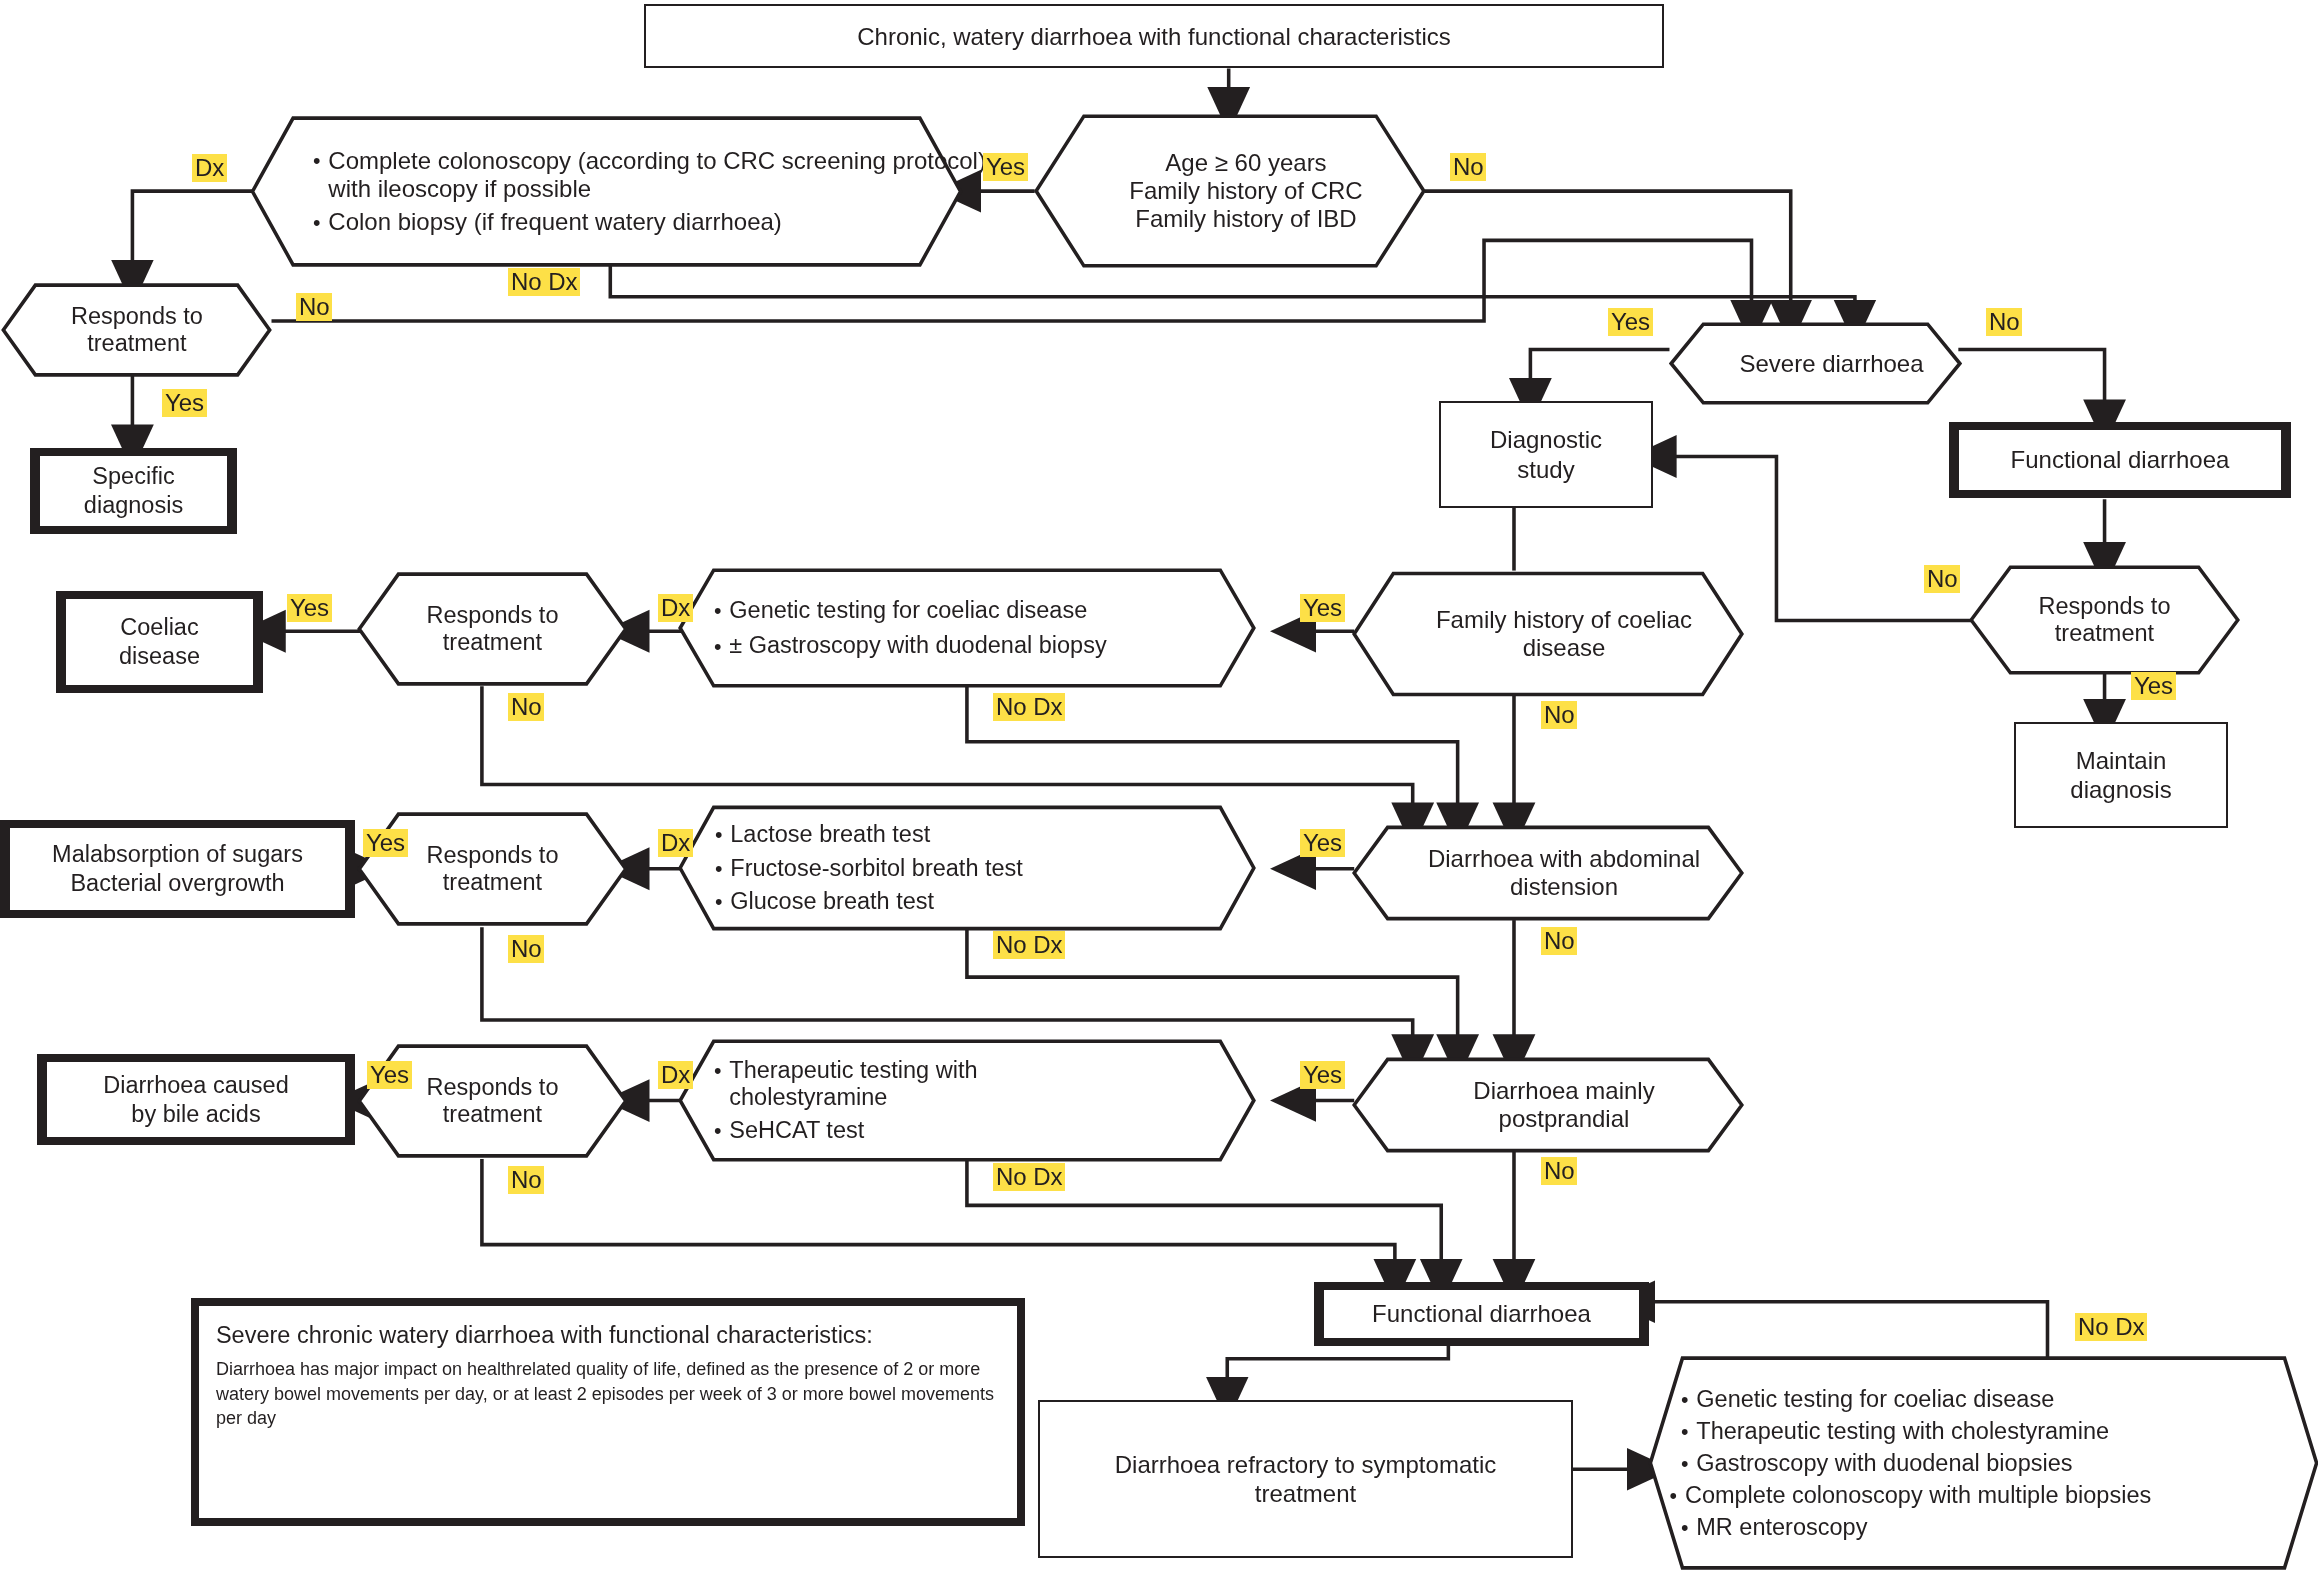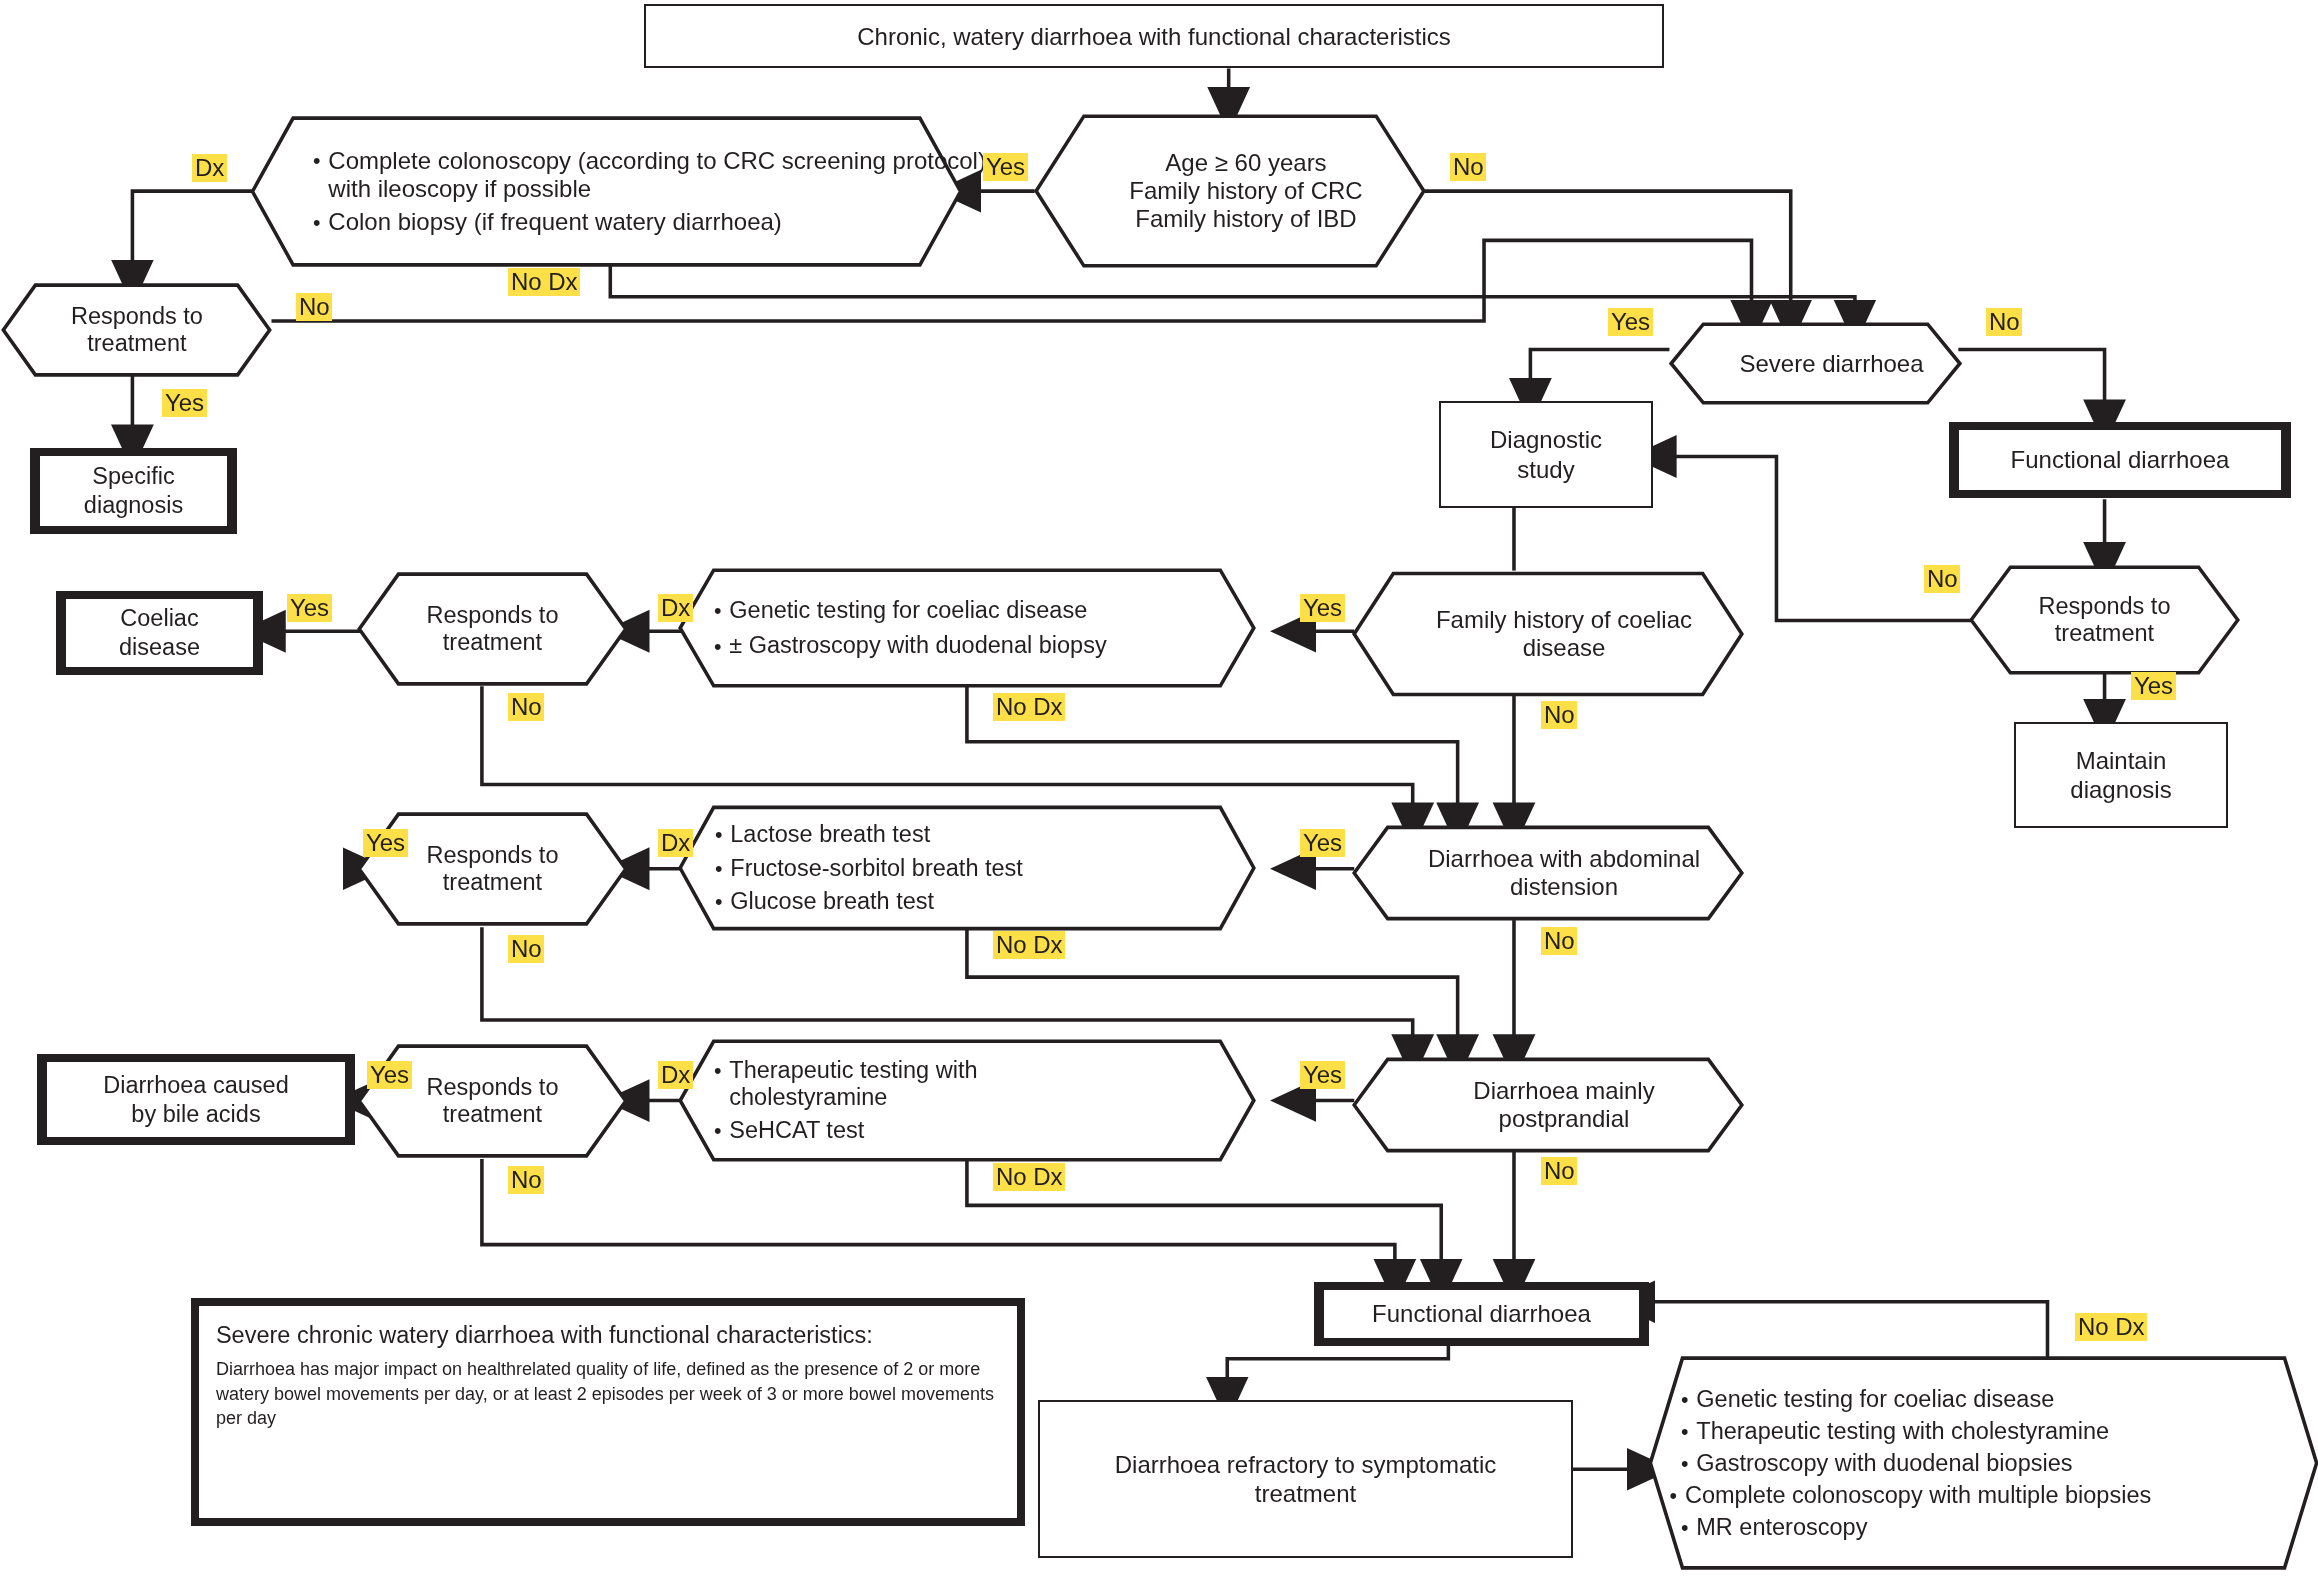--- a/index.html
+++ b/index.html
@@ -246,21 +246,21 @@
   <div class="hex" style="left:357px;top:572px;width:271px;height:114px;">
     <svg width="271" height="114" viewBox="0 0 380 160" xmlns="http://www.w3.org/2000/svg">
       <polygon points="58,3 322,3 377,80 322,157 58,157 3,80" fill="#ffffff" stroke="#231f20" stroke-width="5"></polygon>
     </svg>
     <div class="hexlabel f33">
         <div style="white-space:pre-line;">Responds to
 treatment</div>
       </div>
   </div>
 
-  <div class="node double f33" style="left:56px;top:591px;width:207px;height:84px;justify-content:flex-end;">
+  <div class="node double f33" style="left:56px;top:591px;width:207px;height:102px;justify-content:flex-end;">
     <div class="inner">
         <span style="white-space:pre-line;">Coeliac
 disease</span>
       </div>
   </div>
 
   <div class="hex" style="left:1352px;top:825px;width:392px;height:96px;">
     <svg width="392" height="96" viewBox="0 0 550 134" xmlns="http://www.w3.org/2000/svg">
       <polygon points="50,3 500,3 547,67 500,131 50,131 3,67" fill="#ffffff" stroke="#231f20" stroke-width="5"></polygon>
     </svg>
@@ -293,20 +293,26 @@
   <div class="hex" style="left:357px;top:812px;width:271px;height:114px;">
     <svg width="271" height="114" viewBox="0 0 380 160" xmlns="http://www.w3.org/2000/svg">
       <polygon points="58,3 322,3 377,80 322,157 58,157 3,80" fill="#ffffff" stroke="#231f20" stroke-width="5"></polygon>
     </svg>
     <div class="hexlabel f33">
         <div style="white-space:pre-line;">Responds to
 treatment</div>
       </div>
   </div>
 
+  <div class="node double f33" style="left:0px;top:820px;width:355px;height:98px;">
+    <div class="inner">
+        <span style="white-space:pre-line;">Malabsorption of sugars
+Bacterial overgrowth</span>
+      </div>
+  </div>
 
   <div class="hex" style="left:1352px;top:1057px;width:392px;height:96px;">
     <svg width="392" height="96" viewBox="0 0 550 134" xmlns="http://www.w3.org/2000/svg">
       <polygon points="50,3 500,3 547,67 500,131 50,131 3,67" fill="#ffffff" stroke="#231f20" stroke-width="5"></polygon>
     </svg>
     <div class="hexlabel f34">
         <div style="white-space:pre-line;">Diarrhoea mainly
 postprandial</div>
       </div>
   </div>

